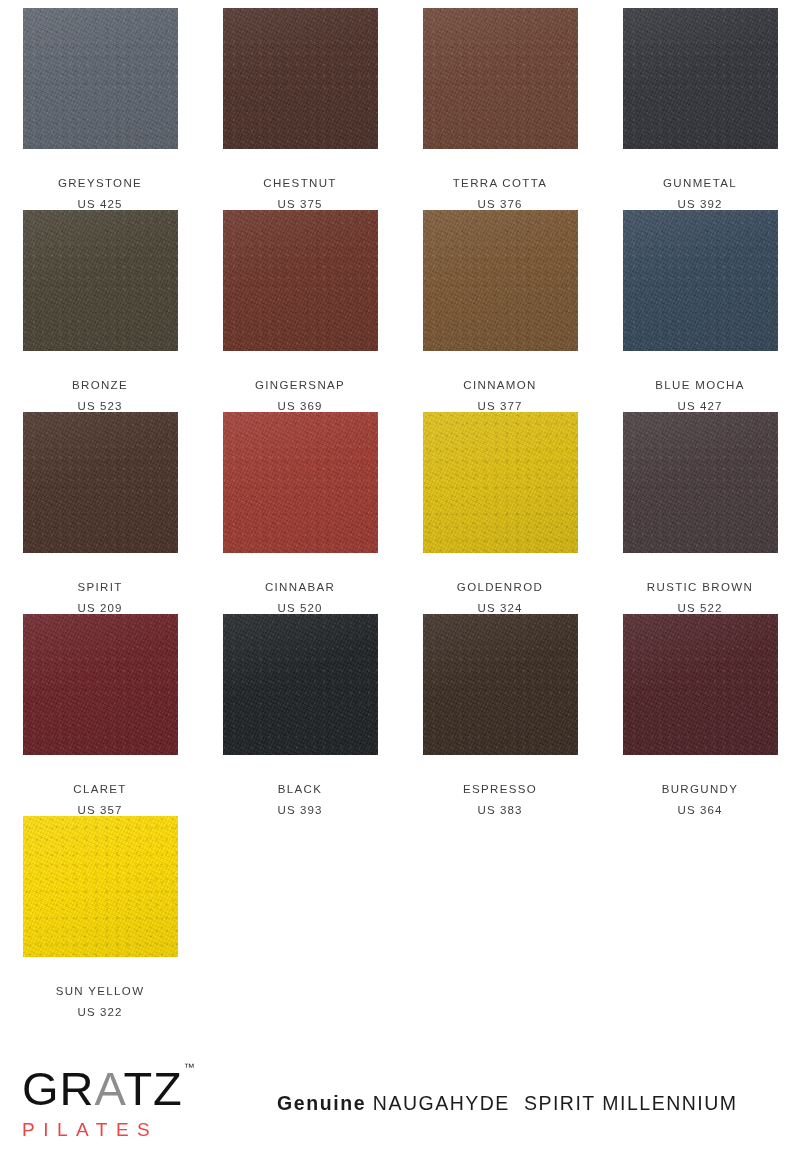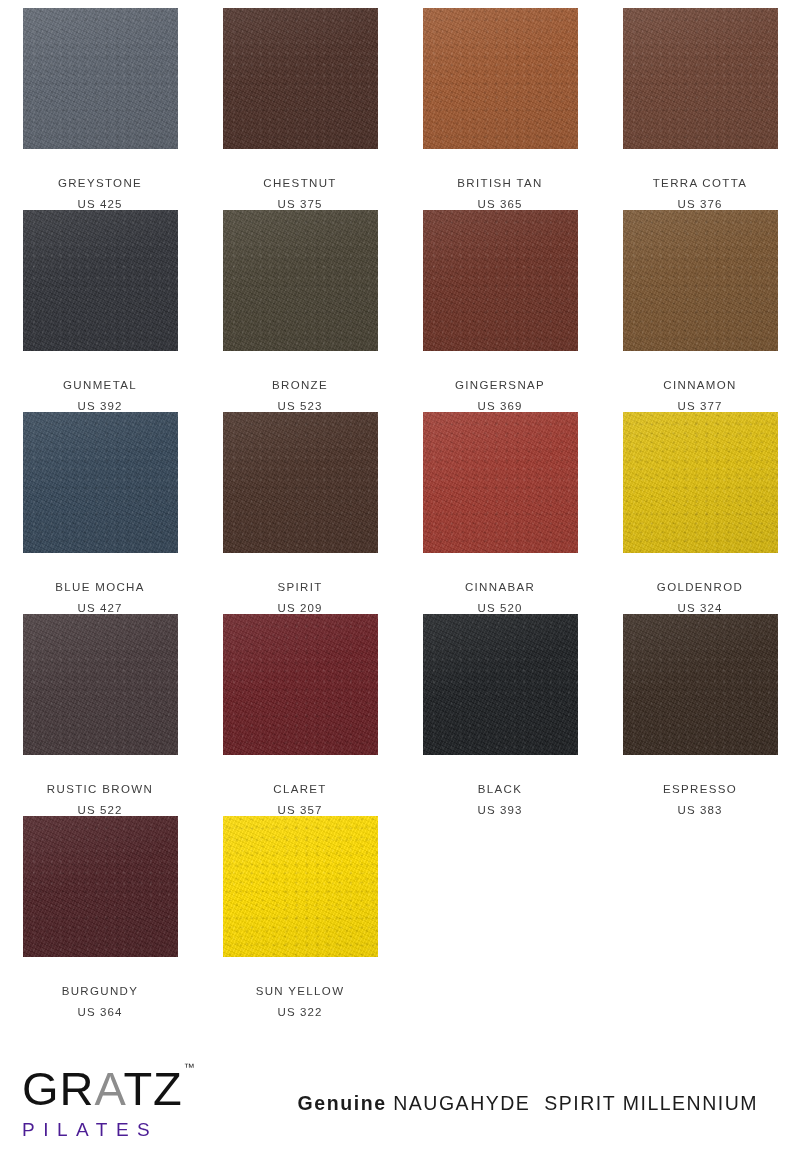--- a/index.html
+++ b/index.html
@@ -136,27 +136,27 @@
     vertical-align: super;
     position: relative;
     top: -18px;
     left: 1px;
     color: #222;
   }
   .brand-sub {
     margin-top: 8px;
     font-size: 19px;
     letter-spacing: 8.5px;
-    color: #4c1d95;
+    color: #ef4444;
     line-height: 1;
   }
 
   .footer-text {
     flex: 1 1 auto;
-    text-align: right;
+    text-align: left;
     padding-left: 40px;
     font-size: 19.5px;
     letter-spacing: 1.2px;
     color: #1c1c1c;
     white-space: nowrap;
   }
   .footer-text .ft-genuine { font-weight: 600; letter-spacing: 1.6px; }
   .footer-text .ft-brandname { letter-spacing: 1.5px; }
   .footer-text .ft-line { letter-spacing: 1.5px; margin-left: 14px; }
 </style>
@@ -173,28 +173,20 @@
         <div class="swatch-label">GREYSTONE</div>
         <div class="swatch-code">US 425</div>
       </div>
       <div class="swatch-cell">
         <div class="swatch-chip" style="background-color: rgb(77, 48, 40);">
           <div class="grain"></div>
           <div class="sheen"></div>
         </div>
         <div class="swatch-label">CHESTNUT</div>
         <div class="swatch-code">US 375</div>
-      </div>
-      <div class="swatch-cell">
-        <div class="swatch-chip" style="background-color: rgb(160, 90, 50);">
-          <div class="grain"></div>
-          <div class="sheen"></div>
-        </div>
-        <div class="swatch-label">BRITISH TAN</div>
-        <div class="swatch-code">US 365</div>
       </div>
       <div class="swatch-cell">
         <div class="swatch-chip" style="background-color: rgb(110, 68, 52);">
           <div class="grain"></div>
           <div class="sheen"></div>
         </div>
         <div class="swatch-label">TERRA COTTA</div>
         <div class="swatch-code">US 376</div>
       </div>
       <div class="swatch-cell">

